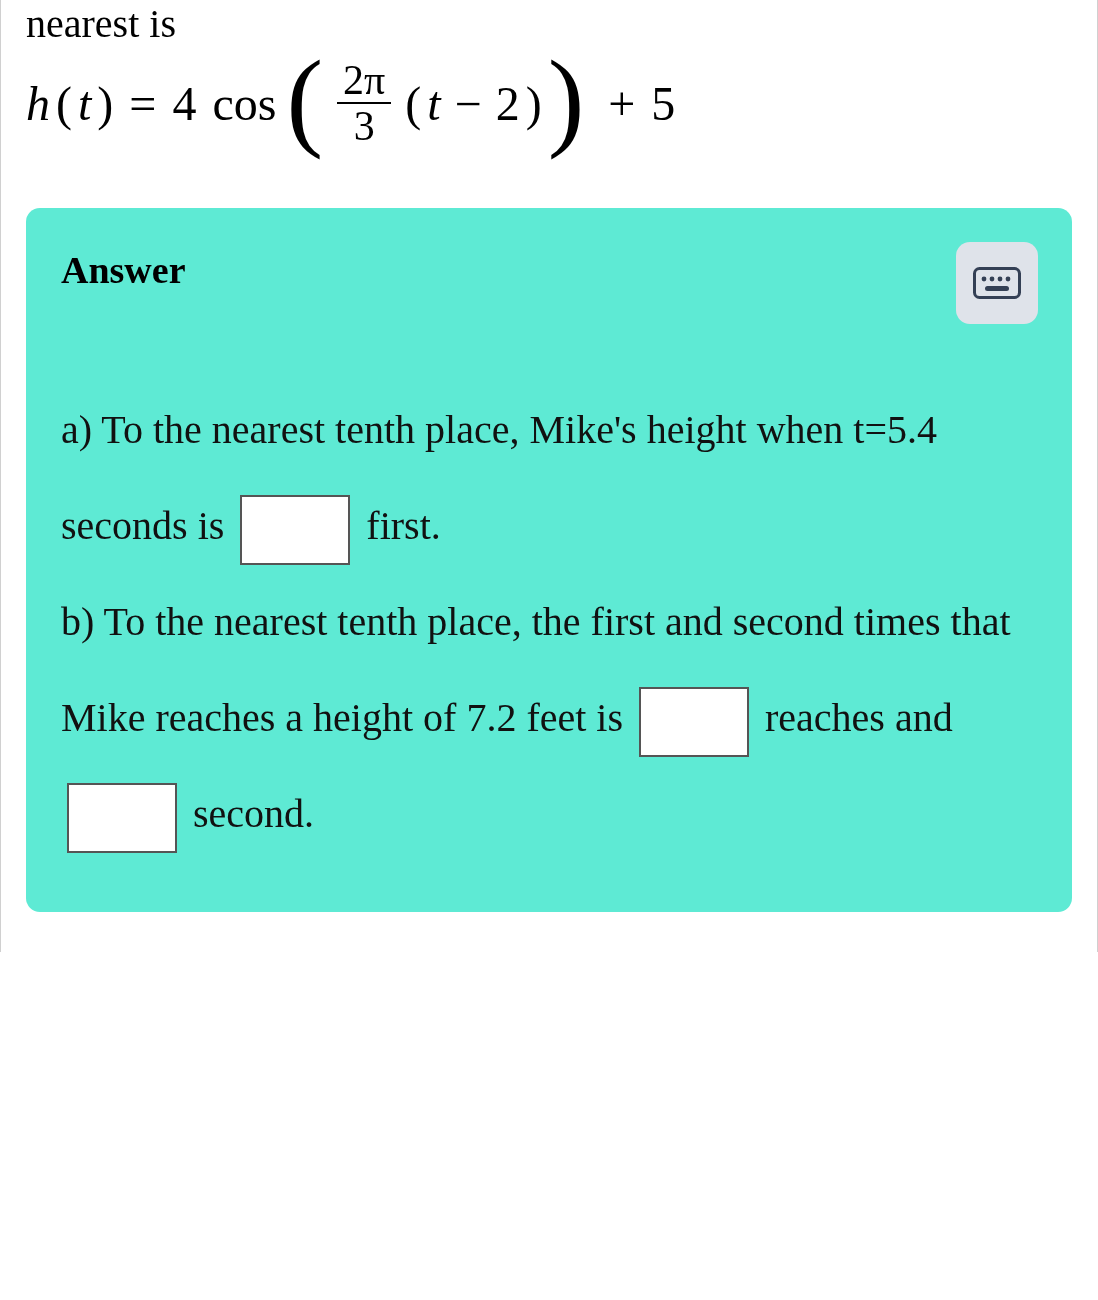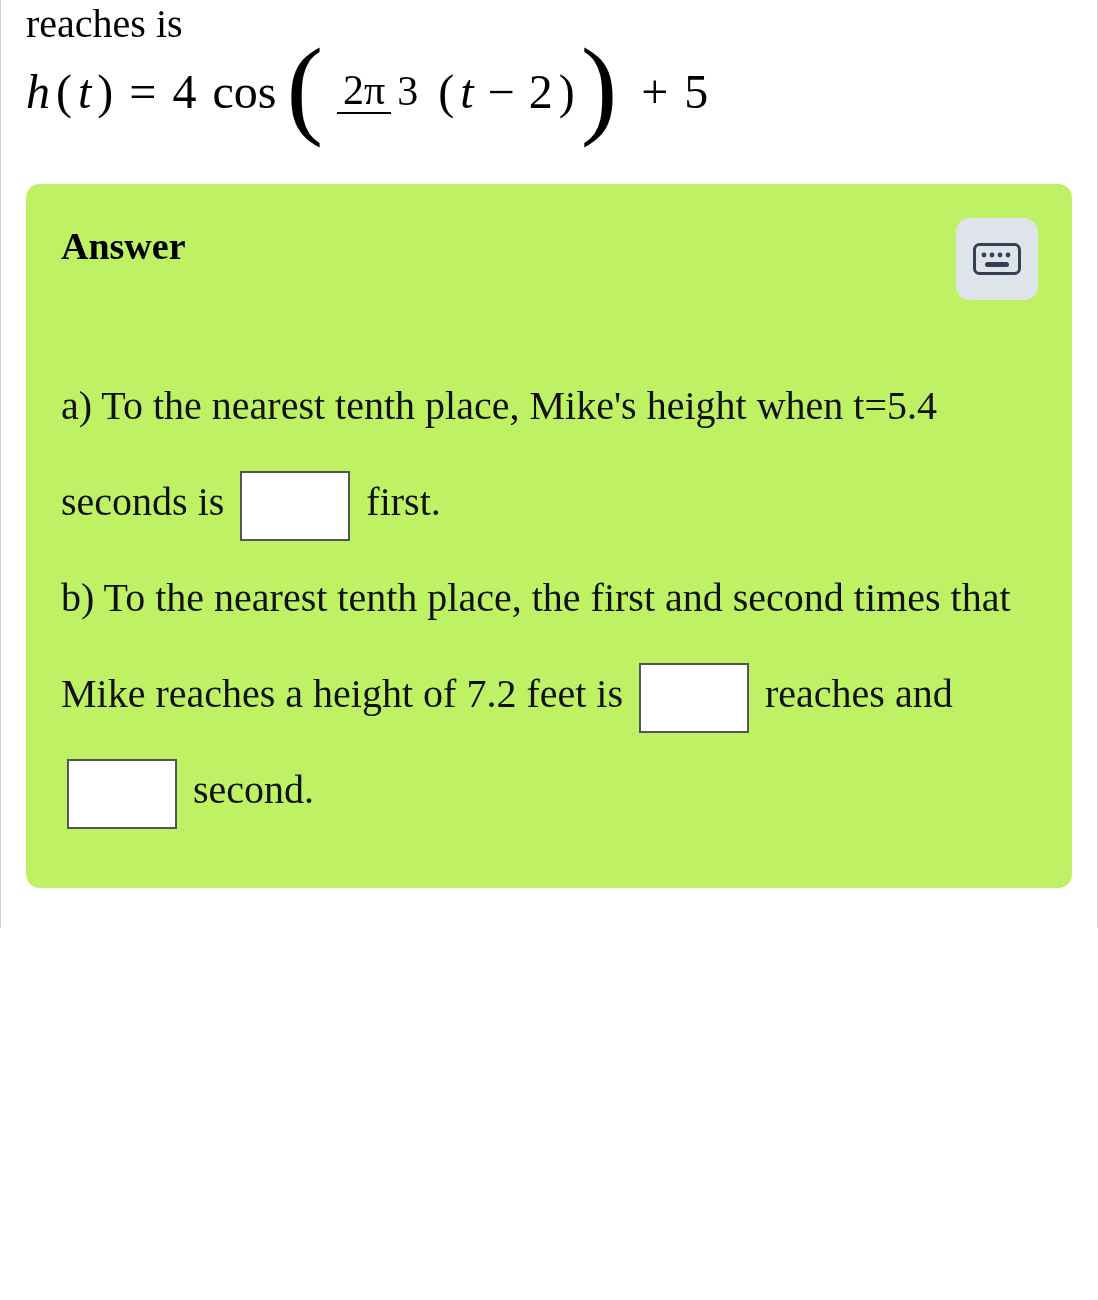--- a/index.html
+++ b/index.html
@@ -30,21 +30,21 @@
     margin: 10px 0 60px 0;
     display: flex;
     align-items: center;
     gap: 6px;
   }
   .formula .upright {
     font-style: normal;
   }
   .frac {
     display: inline-flex;
-    flex-direction: row;
+    flex-direction: column;
     align-items: center;
     font-style: normal;
     font-size: 42px;
     line-height: 1.05;
     vertical-align: middle;
     margin: 0 8px;
   }
   .frac .num {
     border-bottom: 2px solid #000;
     padding: 0 6px;
@@ -55,21 +55,21 @@
   .bigparen {
     font-style: normal;
     font-size: 110px;
     line-height: 0.6;
     font-weight: 300;
     font-family: 'Times New Roman', serif;
     position: relative;
     top: -4px;
   }
   .answer-card {
-    background: #bef264;
+    background: #5eead4;
     border-radius: 14px;
     padding: 40px 35px 50px 35px;
     position: relative;
   }
   .answer-heading {
     font-family: Georgia, serif;
     font-weight: bold;
     font-size: 38px;
   }
   .attempt {
@@ -114,21 +114,21 @@
     margin: 0 6px;
     box-sizing: border-box;
     font-family: Georgia, serif;
   }
 </style>
 </head>
 <body>
 
 <div class="page">
 
-  <div class="intro-line">reaches is</div>
+  <div class="intro-line">nearest is</div>
 
   <div class="formula">
     <span>h</span>
     <span class="upright">(</span>
       <span>t</span>
       <span class="upright">)</span>
     <span class="upright" style="margin:0 10px;">=</span>
     <span class="upright">4</span>
     <span class="upright" style="margin:0 4px 0 10px;">cos</span>
     <span class="bigparen">(</span>

